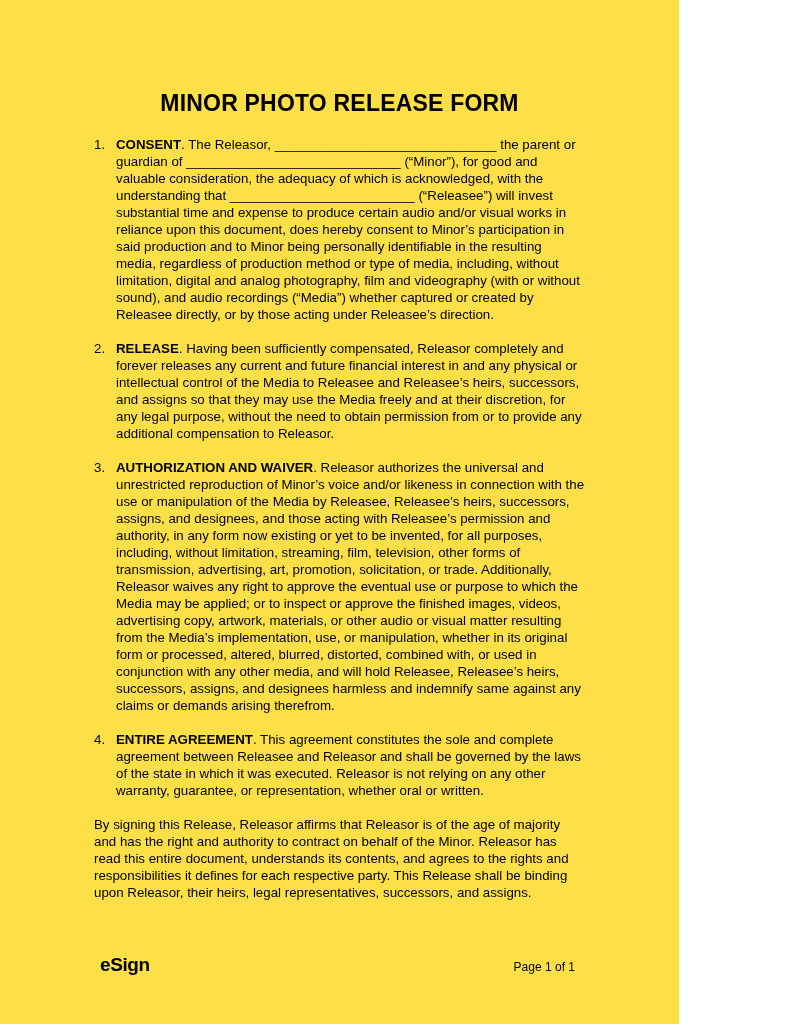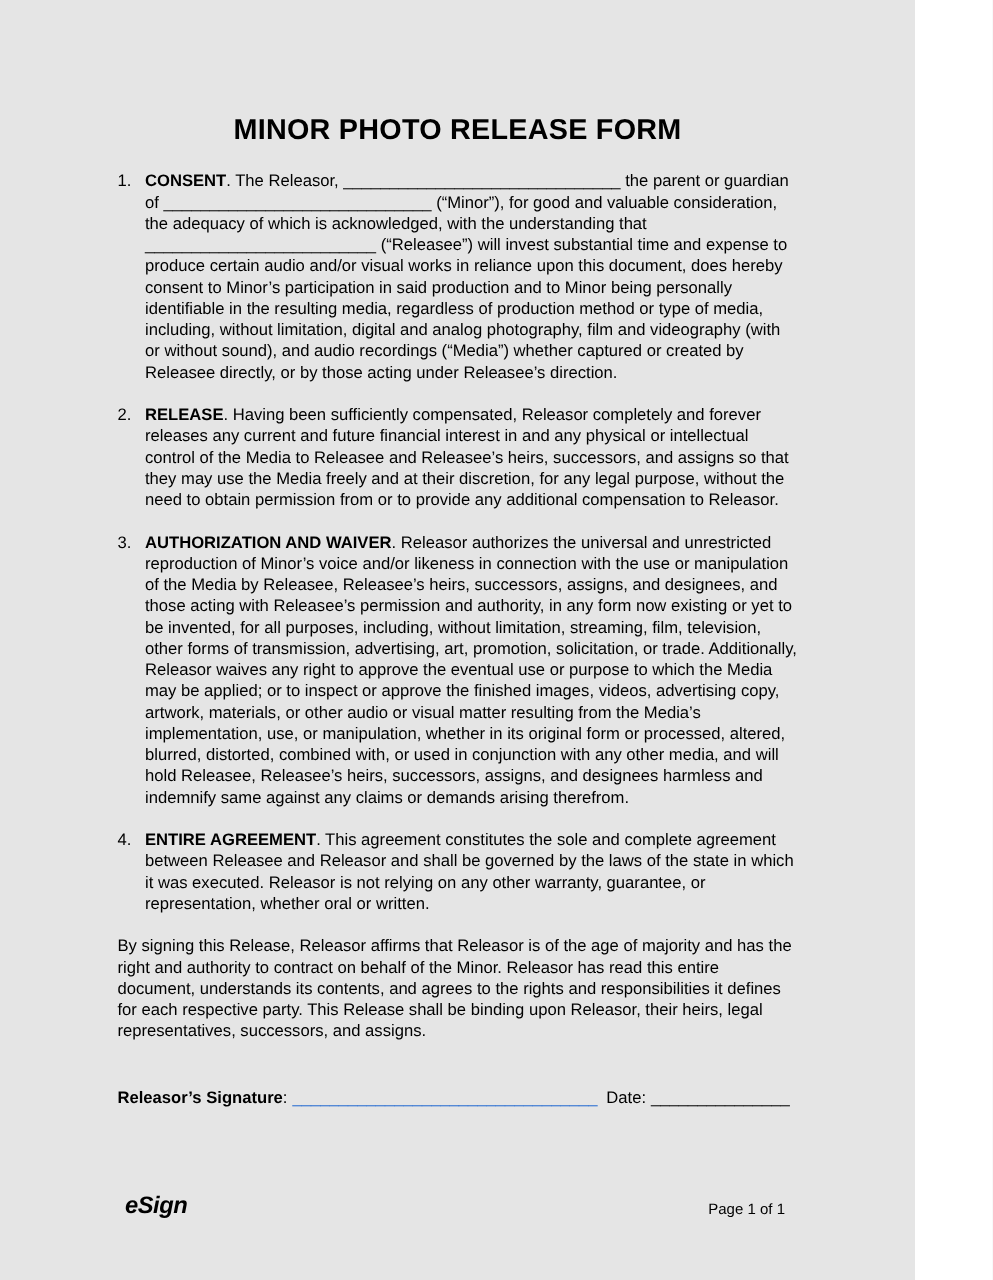--- a/index.html
+++ b/index.html
@@ -7,23 +7,23 @@
   body {
     width: 794px;
     height: 1024px;
     position: relative;
     font-family: "Liberation Sans", "DejaVu Sans", sans-serif;
     color: #000000;
     overflow: hidden;
   }
   .page {
     position: relative;
-    width: 732px;
+    width: 679px;
     height: 1024px;
-    background: #e5e5e5;
+    background: #fde047;
   }
   .content {
     padding: 90px 94px 0 94px;
   }
   .doc-title {
     font-size: 23px;
     font-weight: bold;
     text-align: center;
     line-height: 27px;
     letter-spacing: 0.2px;
@@ -79,21 +79,20 @@
     right: 104px;
     bottom: 48px;
     display: flex;
     justify-content: space-between;
     align-items: flex-end;
   }
   .brand {
     font-size: 19px;
     font-weight: 800;
     letter-spacing: -0.4px;
-    font-style: italic;
   }
   .page-indicator {
     font-size: 12px;
     padding-bottom: 2px;
   }
 </style>
 </head>
 <body>
 
 <div class="page">
@@ -116,23 +115,20 @@
       <span class="sec-text"><span class="sec-heading">AUTHORIZATION AND WAIVER</span><span>. Releasor authorizes the universal and unrestricted reproduction of Minor’s voice and/or likeness in connection with the use or manipulation of the Media by Releasee, Releasee’s heirs, successors, assigns, and designees, and those acting with Releasee’s permission and authority, in any form now existing or yet to be invented, for all purposes, including, without limitation, streaming, film, television, other forms of transmission, advertising, art, promotion, solicitation, or trade. Additionally, Releasor waives any right to approve the eventual use or purpose to which the Media may be applied; or to inspect or approve the finished images, videos, advertising copy, artwork, materials, or other audio or visual matter resulting from the Media’s implementation, use, or manipulation, whether in its original form or processed, altered, blurred, distorted, combined with, or used in conjunction with any other media, and will hold Releasee, Releasee’s heirs, successors, assigns, and designees harmless and indemnify same against any claims or demands arising therefrom.</span></span>
     </div>
 
     <div class="section body-text">
       <span class="sec-num">4.</span>
       <span class="sec-text"><span class="sec-heading">ENTIRE AGREEMENT</span><span>. This agreement constitutes the sole and complete agreement between Releasee and Releasor and shall be governed by the laws of the state in which it was executed. Releasor is not relying on any other warranty, guarantee, or representation, whether oral or written.</span></span>
     </div>
 
     <p class="body-text closing">By signing this Release, Releasor affirms that Releasor is of the age of majority and has the right and authority to contract on behalf of the Minor. Releasor has read this entire document, understands its contents, and agrees to the rights and responsibilities it defines for each respective party. This Release shall be binding upon Releasor, their heirs, legal representatives, successors, and assigns.</p>
 
-    <div class="sig-row">
-      <span class="bold">Releasor’s Signature</span><span>:</span><span class="blank sig-blank" style="color: rgb(42, 111, 209);">_________________________________</span><span class="date-label">Date:</span><span class="blank date-blank">_______________</span>
-    </div>
 
 
   </div>
 
   <div class="footer">
     <span class="brand">eSign</span>
     <span class="page-indicator">Page 1 of 1</span>
   </div>
 </div>
 

